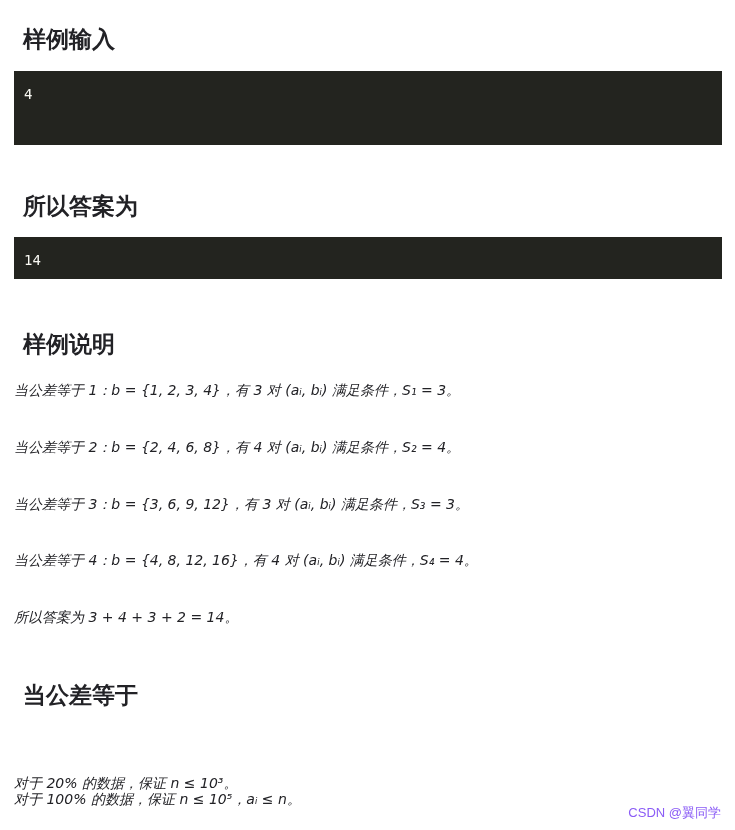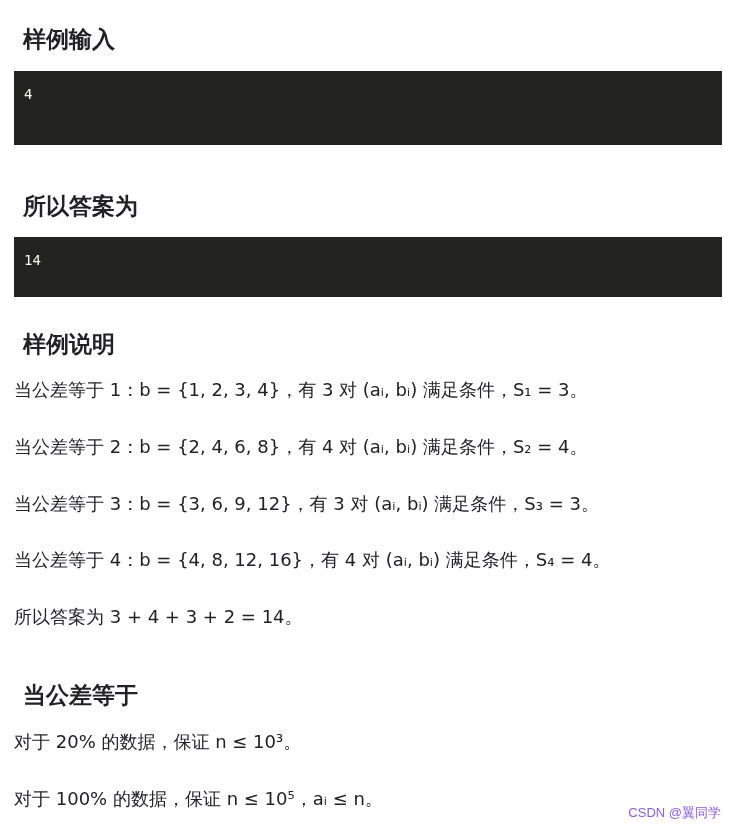--- a/index.html
+++ b/index.html
@@ -13,47 +13,47 @@
       margin: 9px; font-size: 23px; font-weight: bold; color: #222226;
       position: absolute; left: 0; line-height: 32px;
     }
     .code {
       position: absolute; left: 0; width: 708px; background: #23241f;
       color: #f8f8f2; font-family: "DejaVu Sans Mono", "Liberation Mono", monospace;
       font-size: 14px; box-sizing: border-box; padding-left: 10px;
     }
     .code .line { height: 27px; line-height: 27px; }
     p.line-text {
-      margin: 0; position: absolute; left: 0; font-size: 18px; line-height: 30px;
-      color: #222226; white-space: nowrap;
+      margin: 0; position: absolute; left: 0; font-size: 14px; line-height: 30px;
+      color: #222226; white-space: nowrap; font-style: italic;
     }
     .watermark {
       position: absolute; right: 14px; bottom: 8px; font-size: 13px; color: #8b5cf6;
       font-family: "Liberation Sans", sans-serif;
     }
   </style>
 </head>
 <body>
 
 <div class="content">
   <h3 style="top:14px">样例输入</h3>
   <div class="code" style="top:71px;height:74px;padding-top:10px">
     <div class="line">4</div>
   </div>
 
   <h3 style="top:181px">所以答案为</h3>
-  <div class="code" style="top:237px;height:60px;padding-top:10px">
+  <div class="code" style="top:237px;height:42px;padding-top:10px">
     <div class="line">14</div>
   </div>
 
   <h3 style="top:319px">样例说明</h3>
   <p class="line-text" style="top:375px">当公差等于 1：b = {1, 2, 3, 4}，有 3 对 (aᵢ, bᵢ) 满足条件，S₁ = 3。</p>
   <p class="line-text" style="top:432px">当公差等于 2：b = {2, 4, 6, 8}，有 4 对 (aᵢ, bᵢ) 满足条件，S₂ = 4。</p>
   <p class="line-text" style="top:489px">当公差等于 3：b = {3, 6, 9, 12}，有 3 对 (aᵢ, bᵢ) 满足条件，S₃ = 3。</p>
   <p class="line-text" style="top:545px">当公差等于 4：b = {4, 8, 12, 16}，有 4 对 (aᵢ, bᵢ) 满足条件，S₄ = 4。</p>
   <p class="line-text" style="top:602px">所以答案为 3 + 4 + 3 + 2 = 14。</p>
 
   <h3 style="top:670px">当公差等于</h3>
-  <p class="line-text" style="top:727px">对于 20% 的数据，保证 n ≤ 10³。</p>
+  <p class="line-text" style="top:768px">对于 20% 的数据，保证 n ≤ 10³。</p>
   <p class="line-text" style="top:784px">对于 100% 的数据，保证 n ≤ 10⁵，aᵢ ≤ n。</p>
 </div>
 
 <div class="watermark">CSDN @翼同学</div>
 
 </body></html>

